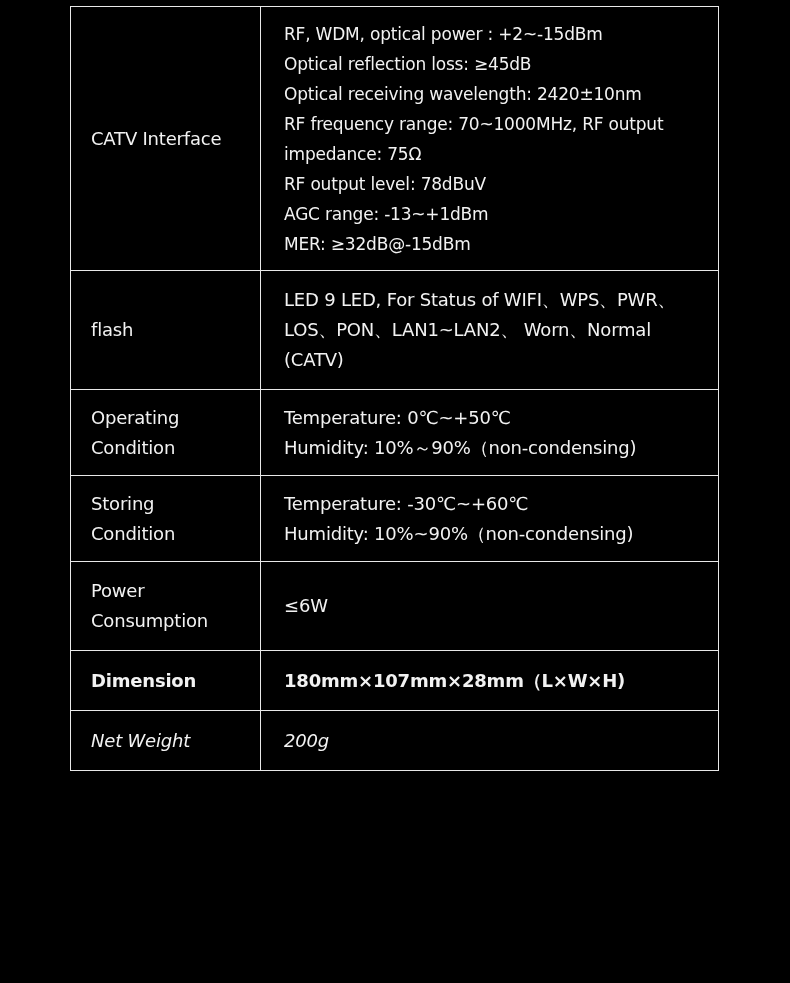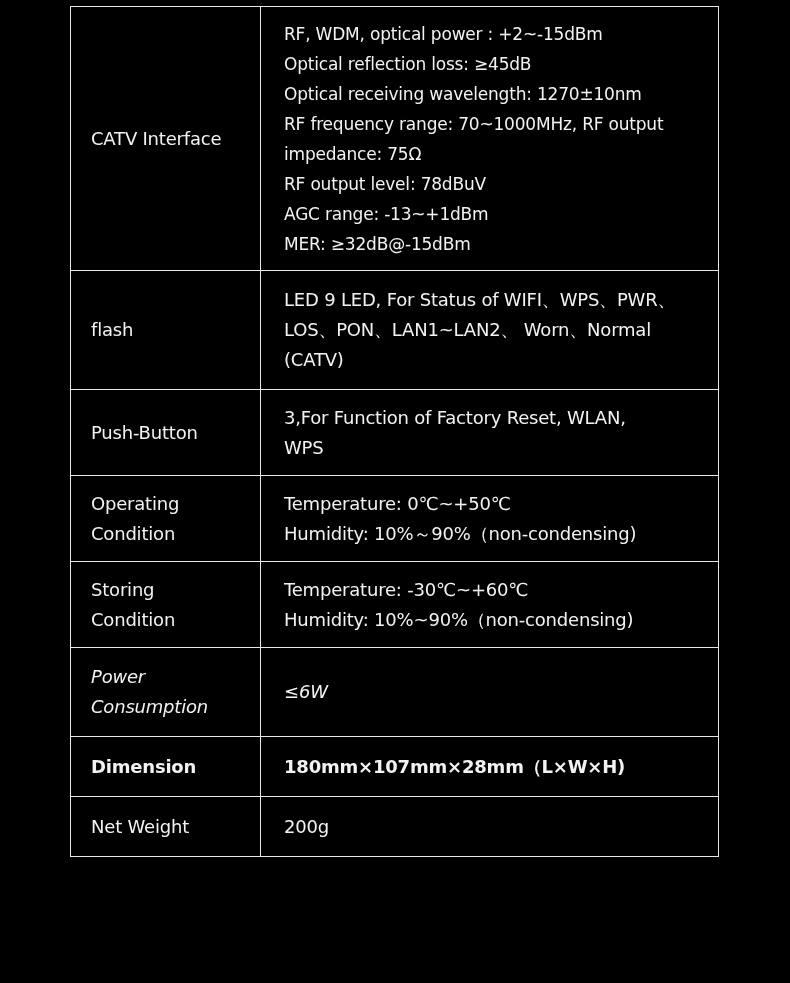--- a/index.html
+++ b/index.html
@@ -48,49 +48,40 @@
   </colgroup>
   <tbody>
 
     <tr style="height:264px;">
       <td class="label-cell">
         <span>CATV Interface</span>
       </td>
       <td class="value-cell small">
         <span class="line">RF, WDM, optical power : +2~-15dBm</span>
         <span class="line">Optical reflection loss: ≥45dB</span>
-        <span class="line">Optical receiving wavelength: 1270±10nm</span>
+        <span class="line">Optical receiving wavelength: 2420±10nm</span>
         <span class="line">RF frequency range: 70~1000MHz, RF output</span>
         <span class="line">impedance: 75Ω</span>
         <span class="line">RF output level: 78dBuV</span>
         <span class="line">AGC range: -13~+1dBm</span>
         <span class="line">MER: ≥32dB@-15dBm</span>
       </td>
     </tr>
 
     <tr style="height:119px;">
       <td class="label-cell">
         <span>flash</span>
       </td>
       <td class="value-cell">
         <span class="line">LED 9 LED, For Status of WIFI、WPS、PWR、</span>
         <span class="line">LOS、PON、LAN1~LAN2、 Worn、Normal</span>
         <span class="line">(CATV)</span>
       </td>
     </tr>
 
-    <tr style="height:86px;">
-      <td class="label-cell">
-        <span>Push-Button</span>
-      </td>
-      <td class="value-cell">
-        <span class="line">3,For Function of Factory Reset, WLAN,</span>
-        <span class="line">WPS</span>
-      </td>
-    </tr>
 
     <tr style="height:86px;">
       <td class="label-cell">
         <span class="line" style="display:block">Operating</span>
         <span class="line" style="display:block">Condition</span>
       </td>
       <td class="value-cell">
         <span class="line">Temperature: 0℃~+50℃</span>
         <span class="line">Humidity: 10%～90%（non-condensing)</span>
       </td>
@@ -101,40 +92,40 @@
         <span class="line" style="display:block">Storing</span>
         <span class="line" style="display:block">Condition</span>
       </td>
       <td class="value-cell">
         <span class="line">Temperature: -30℃~+60℃</span>
         <span class="line">Humidity: 10%~90%（non-condensing)</span>
       </td>
     </tr>
 
 
-    <tr style="height:89px;font-style:italic;">
+    <tr style="height:89px;">
       <td class="label-cell">
         <span class="line" style="display:block">Power</span>
         <span class="line" style="display:block">Consumption</span>
       </td>
       <td class="value-cell">
         <span class="line">≤6W</span>
       </td>
     </tr>
 
     <tr style="height:60px;font-weight:bold;">
       <td class="label-cell">
         <span>Dimension</span>
       </td>
       <td class="value-cell">
         <span class="line">180mm×107mm×28mm（L×W×H)</span>
       </td>
     </tr>
 
-    <tr style="height:60px;">
+    <tr style="height:60px;font-style:italic;">
       <td class="label-cell">
         <span>Net Weight</span>
       </td>
       <td class="value-cell">
         <span class="line">200g</span>
       </td>
     </tr>
   </tbody>
 </table>
 

